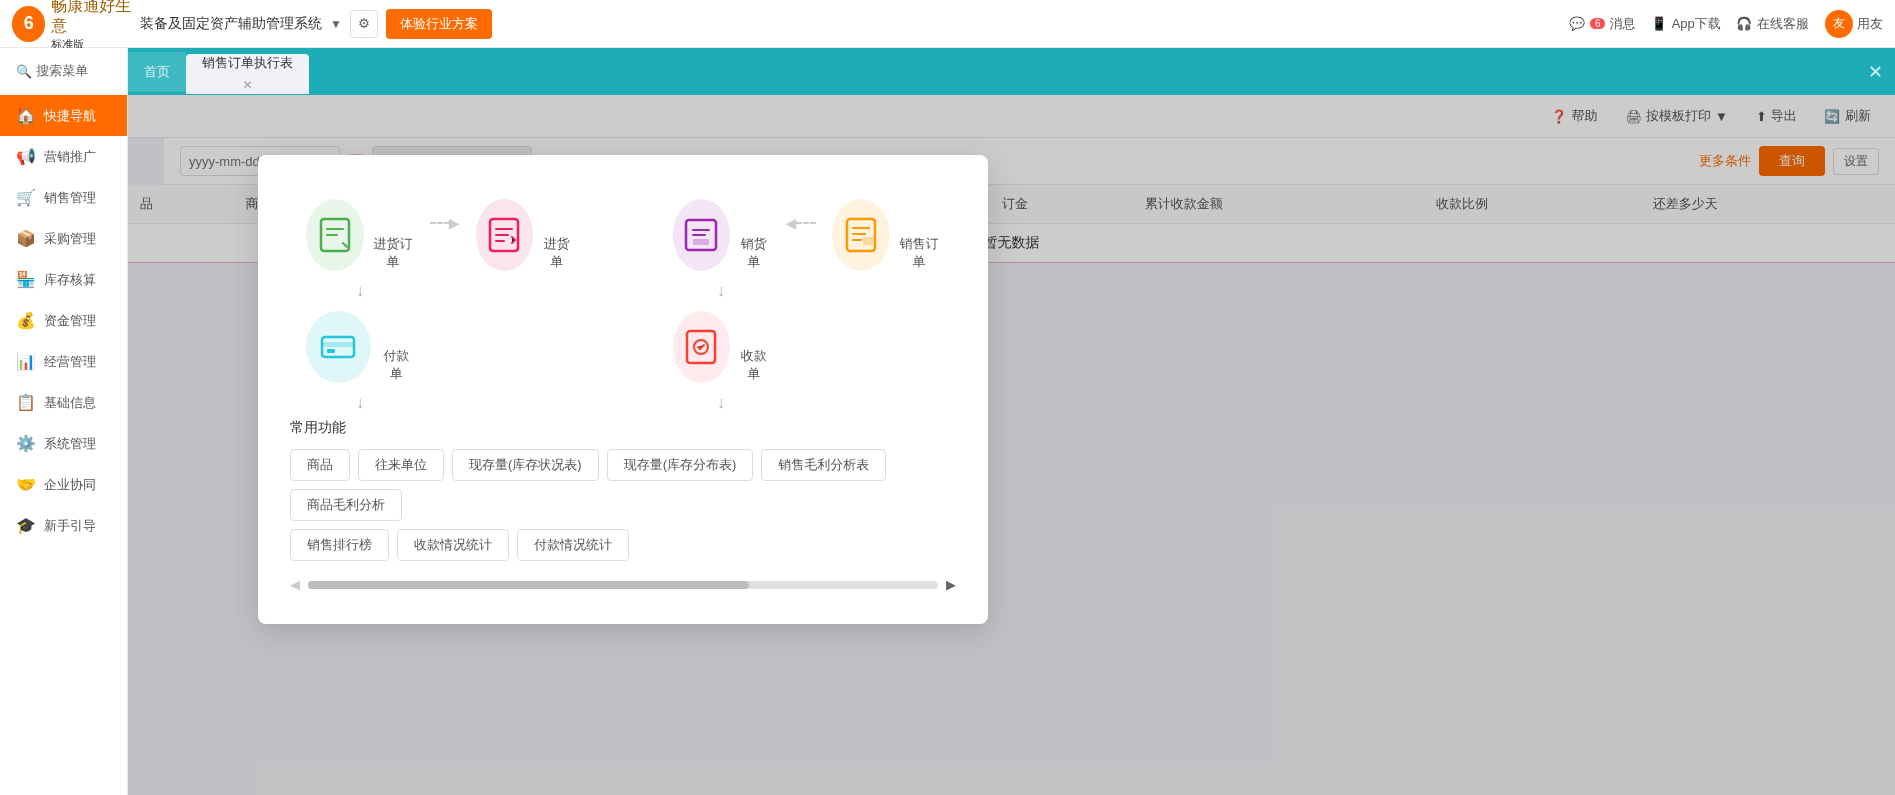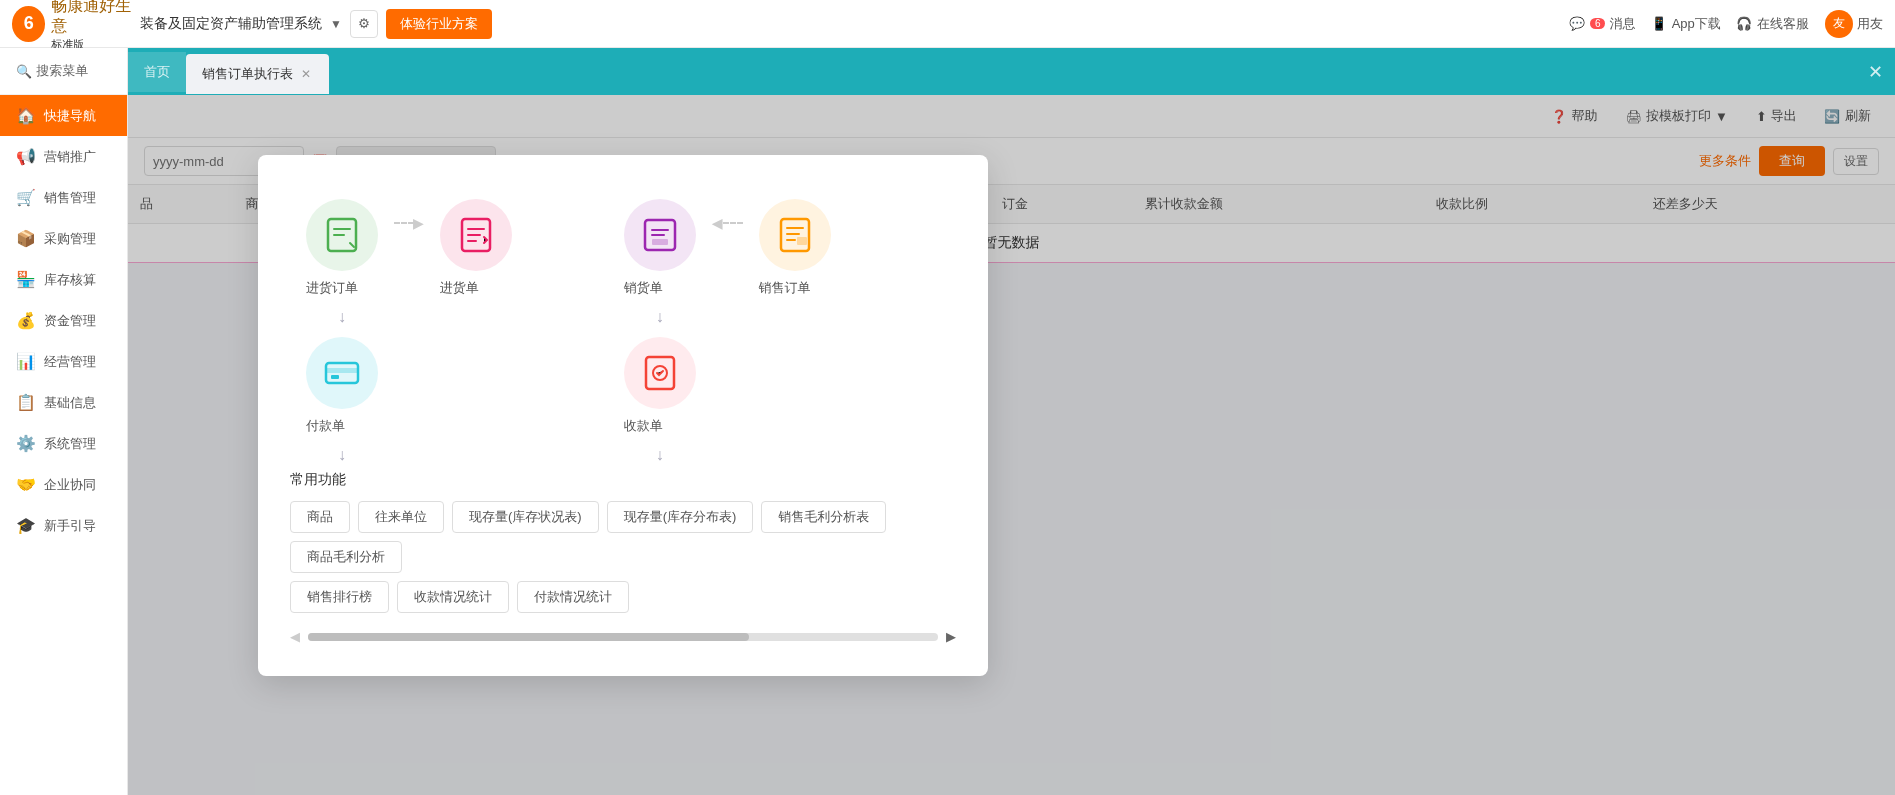--- a/index.html
+++ b/index.html
@@ -33,49 +33,49 @@
     .search-menu-inner { display: flex; align-items: center; gap: 4px; padding: 6px 8px; color: #666; cursor: pointer; font-size: 13px; }
     .sidebar-nav { flex: 1; overflow-y: auto; }
     .nav-item { display: flex; align-items: center; gap: 8px; padding: 11px 16px; cursor: pointer; color: #555; font-size: 13px; }
     .nav-item.active { background: #ff6b00; color: white; }
     .nav-item.active .nav-icon { color: white; }
     .nav-icon { font-size: 16px; width: 20px; text-align: center; }
 
     
     .tab-item { height: 40px; padding: 0 16px; display: flex; align-items: center; gap: 6px; cursor: pointer; color: rgba(255,255,255,0.8); font-size: 13px; }
     .tab-item.home { background: rgba(255,255,255,0.15); }
-    .tab-item.active { background: #f0f2f5; color: #333; border-radius: 4px 4px 0 0; margin-top: 4px; }
+    .tab-item.active { background: #f0f2f5; color: #333; border-radius: 4px 4px 0 0; margin-top: 4px; flex-direction: column; }
     .tab-close { color: #999; font-size: 12px; cursor: pointer; width: 14px; height: 14px; display: flex; align-items: center; justify-content: center; border-radius: 50%; }
     .tab-bar-close { margin-left: auto; margin-right: 12px; color: rgba(255,255,255,0.8); cursor: pointer; font-size: 18px; }
 
     
     .toolbar { background: white; padding: 8px 16px; display: flex; align-items: center; gap: 16px; border-bottom: 1px solid #e8e8e8; flex-wrap: wrap; }
     .toolbar-right { margin-left: auto; display: flex; align-items: center; gap: 12px; }
     .toolbar-btn { display: flex; align-items: center; gap: 4px; cursor: pointer; color: #555; font-size: 13px; background: none; border: none; padding: 4px 8px; }
     .query-btn { background: #ff6b00; color: white; border: none; border-radius: 4px; padding: 6px 20px; cursor: pointer; font-size: 13px; }
     .settings-small-btn { background: none; border: 1px solid #ddd; color: #666; border-radius: 4px; padding: 4px 10px; cursor: pointer; font-size: 12px; }
 
     
-    .filter-row { background: white; padding: 8px 16px; display: flex; align-items: center; gap: 8px; border-bottom: 1px solid #e8e8e8; }
+    .filter-row { background: white; padding: 8px 16px; display: flex; align-items: center; gap: 8px; border-bottom: 1px solid #e8e8e8; margin-left: 36px; }
     .filter-input { border: 1px solid #ddd; border-radius: 4px; padding: 4px 8px; height: 30px; font-size: 13px; color: #aaa; width: 160px; }
     .filter-select { border: 1px solid #ddd; border-radius: 4px; padding: 4px 8px; height: 30px; font-size: 13px; color: #aaa; width: 160px; }
     .more-conditions { color: #ff6b00; cursor: pointer; font-size: 13px; display: flex; align-items: center; gap: 2px; }
     .calendar-icon { color: #aaa; cursor: pointer; }
 
     
     .table-container { background: white; margin: 0; overflow: auto; }
     .data-table { width: 100%; border-collapse: collapse; font-size: 13px; }
     .data-table th { background: #fafafa; padding: 10px 12px; text-align: left; color: #555; font-weight: normal; border-bottom: 1px solid #e8e8e8; white-space: nowrap; }
     .data-table td { padding: 10px 12px; border-bottom: 1px solid #f9a8d4; color: #333; white-space: nowrap; }
     .no-data { text-align: center; padding: 60px; color: #aaa; font-size: 14px; }
 
     
     .modal-overlay { position: absolute; top: 0; left: 0; right: 0; bottom: 0; background: rgba(0,0,0,0.2); z-index: 100; display: flex; align-items: flex-start; justify-content: flex-start; }
     .modal { background: white; border-radius: 8px; width: 730px; margin: 60px auto; padding: 32px; box-shadow: 0 8px 32px rgba(0,0,0,0.15); position: relative; margin-left: 130px; margin-top: 60px; }
-    .flow-node { display: flex; flex-direction: column; align-items: flex-start; gap: 8px; padding: 12px 16px; }
+    .flow-node { display: flex; align-items: flex-end; gap: 8px; padding: 12px 16px; }
     .flow-circle { width: 72px; height: 72px; border-radius: 50%; display: flex; align-items: center; justify-content: center; font-size: 28px; }
     .flow-label { font-size: 13px; color: #555; text-align: center; }
 
     
     .circle-green { background: #e8f5e9; }
     .circle-pink { background: #fce4ec; }
     .circle-purple { background: #f3e5f5; }
     .circle-orange { background: #fff3e0; }
     .circle-teal { background: #e0f7fa; }
     .circle-red { background: #ffebee; }

